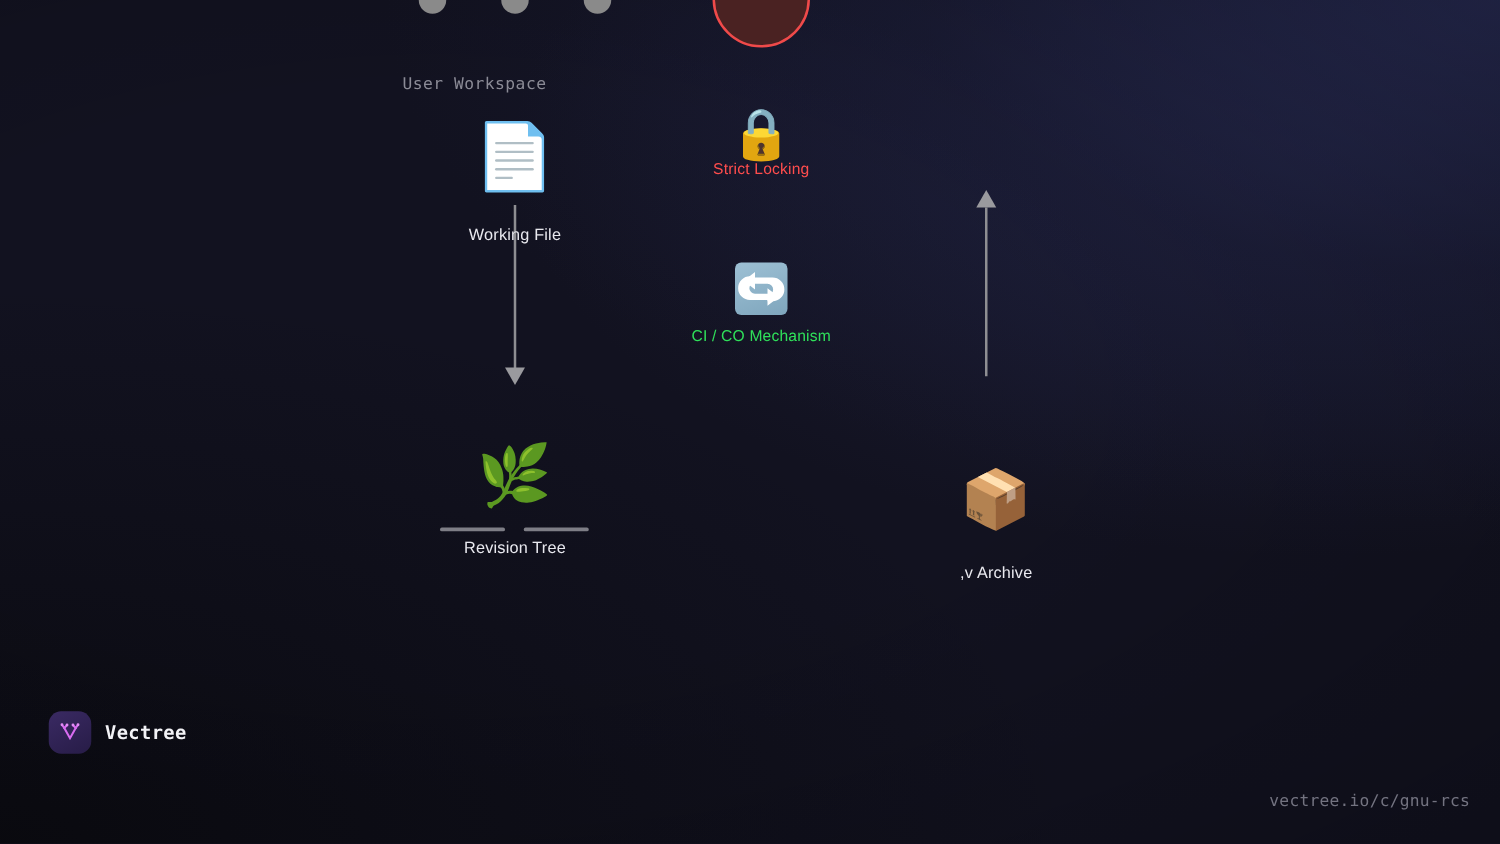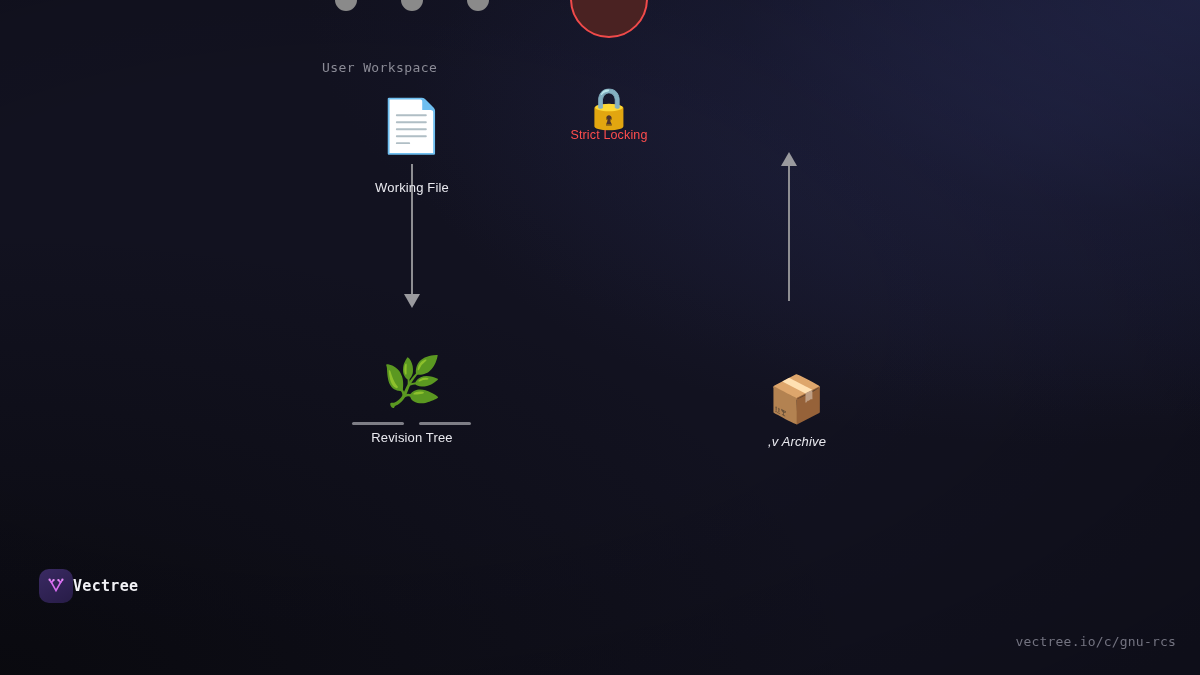--- a/index.html
+++ b/index.html
@@ -135,20 +135,21 @@
     position: absolute;
     left: 0; right: 0; bottom: 0;
     height: 122px;
   }
   #brand-row {
     position: absolute;
     left: 24px;
     top: 16px;
     display: flex;
     align-items: center;
+    gap: 11px;
     padding-left: 15px;
   }
   #brand-logo {
     width: 34px;
     height: 34px;
     border-radius: 10px;
     background: linear-gradient(150deg, #3a2a63 0%, #271c47 100%);
     display: flex;
     align-items: center;
     justify-content: center;
@@ -210,29 +211,42 @@
   <div class="node" style="left:352px; top:100px; width:120px;">
     <span class="node-glyph" style="font-size:52px;">📄</span>
     <span class="node-label" style="margin-top:28px;">Working File</span>
   </div>
 
   <div class="node" style="left:549px; top:88px; width:120px;">
     <span class="node-glyph" style="font-size:40px;">🔒</span>
     <span class="node-label" style="color:#ff4d4d; font-size:12.5px;">Strict Locking</span>
   </div>
 
+  <div class="node" style="left:549px; top:210px; width:120px;">
+    <span class="cico-icon">
+      <svg width="42" height="42" viewBox="0 0 42 42" aria-hidden="true">
+        <g fill="#ffffff">
+
+          <path d="M30 12 H16 V7.5 L7 14.5 L16 21.5 V17 H26 a4.5 4.5 0 0 1 0 9 V31 h4 a9.5 9.5 0 0 0 0 -19 Z"></path>
+
+          <path d="M12 30 H26 V34.5 L35 27.5 L26 20.5 V25 H16 a4.5 4.5 0 0 1 0 -9 V11 h-4 a9.5 9.5 0 0 0 0 19 Z"></path>
+        </g>
+      </svg>
+    </span>
+    <span class="node-label" style="margin-top:10px; color:#2fe05a; font-size:12.5px;">CI / CO Mechanism</span>
+  </div>
 
   <div class="node" style="left:352px; top:357px; width:120px;">
     <span class="node-glyph" style="font-size:48px;">🌿</span>
     <span class="node-label" style="margin-top:25px;">Revision Tree</span>
   </div>
 
   <div class="node" style="left:737px; top:376px; width:120px;">
     <span class="node-glyph" style="font-size:46px;">📦</span>
-    <span class="node-label" style="margin-top:12px;font-style:italic;">,v Archive</span>
+    <span class="node-label" style="margin-top:28px;">,v Archive</span>
   </div>
 
 </div>
 
 <div id="footer">
 
   <div id="brand-row">
     <div id="brand-logo">
       <svg width="22" height="22" viewBox="0 0 24 24" aria-hidden="true">
         <g stroke="#d86cf0" stroke-width="1.8" fill="none" stroke-linecap="round">

